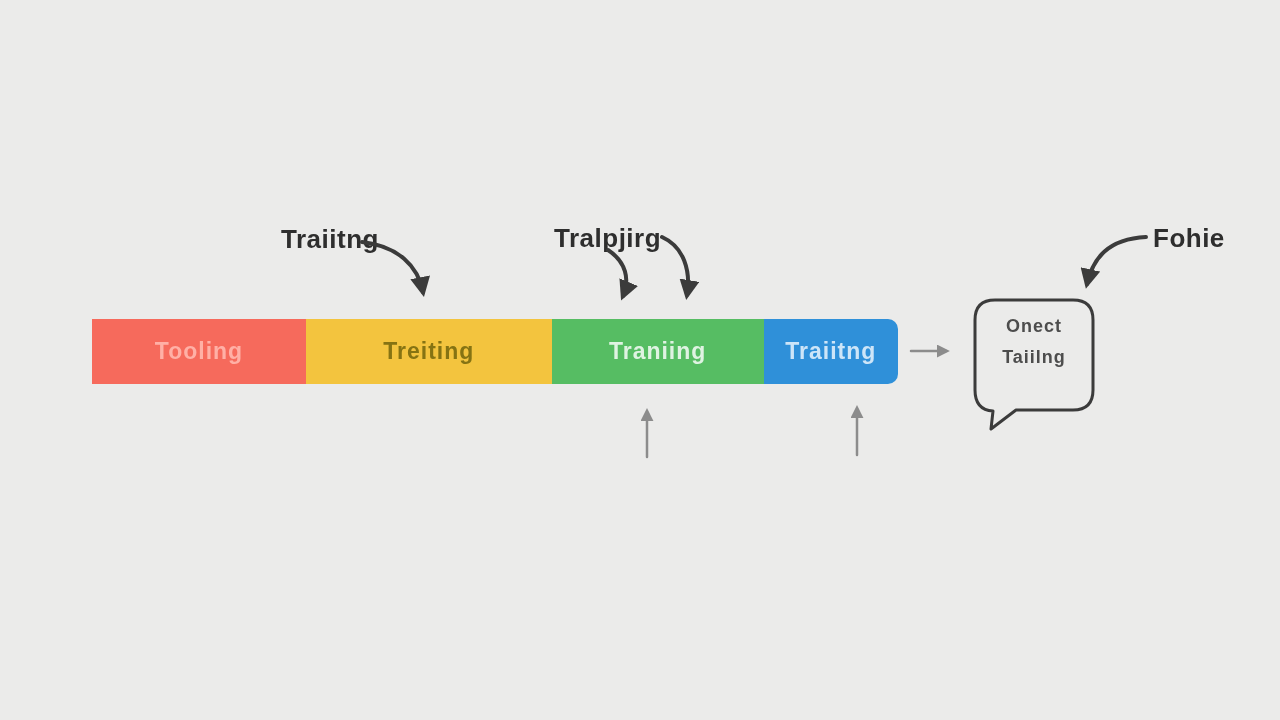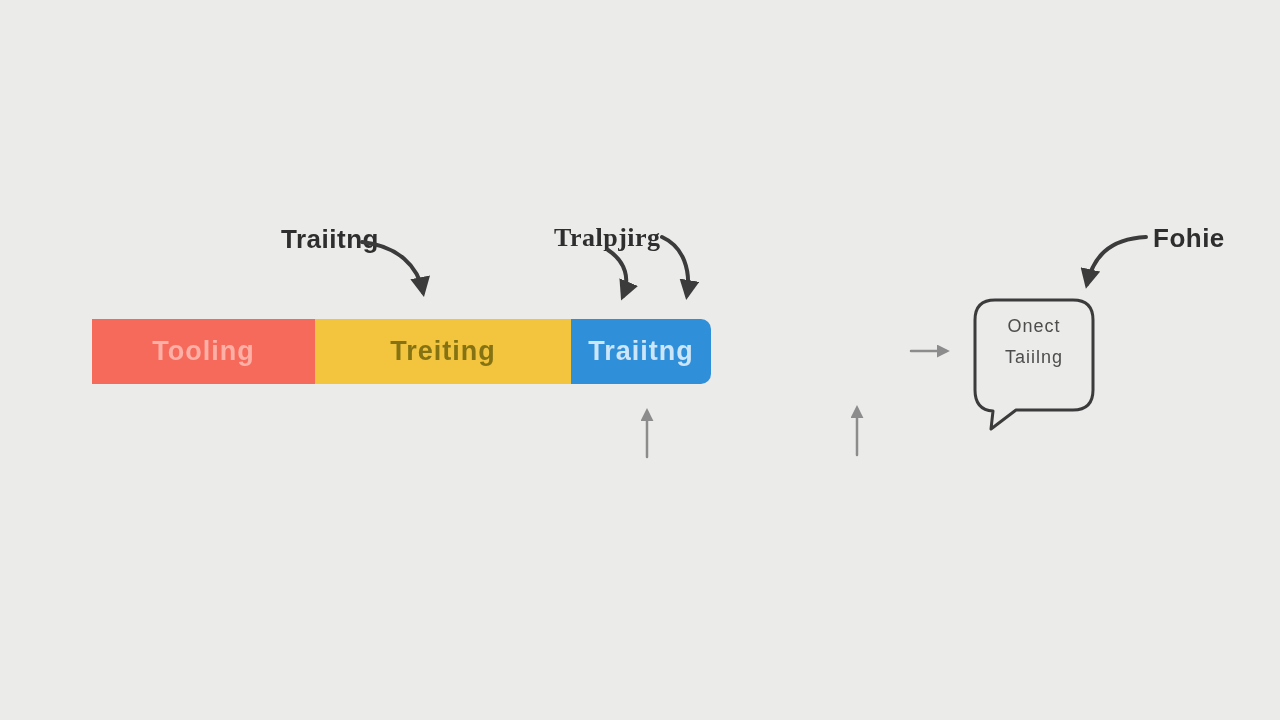--- a/index.html
+++ b/index.html
@@ -7,56 +7,59 @@
     position:relative;width:1280px;height:720px;overflow:hidden;
     background:#ebebea;font-family:"Liberation Sans",sans-serif;
   }
   .overlay{position:absolute;left:0;top:0;width:1280px;height:720px;}
   .bar{
     position:absolute;left:92px;top:319px;height:65px;width:806px;
     display:flex;flex-direction:row;
   }
   .seg{
     height:100%;display:flex;align-items:center;justify-content:center;
-    font-size:27px;font-weight:600;letter-spacing:1px;
+    font-size:23px;font-weight:600;letter-spacing:1px;
   }
   .seg.w0{width:223px;}
   .seg.w1{width:256px;}
   .seg.w2{width:221px;}
   .seg.w3{width:140px;border-radius:0 10px 10px 0;}
   .callout{
     position:absolute;font-size:26px;font-weight:700;letter-spacing:0.5px;
     white-space:nowrap;
   }
   .bubble-text{
     position:absolute;left:975px;top:316px;width:118px;
     display:flex;flex-direction:column;align-items:center;gap:11px;
-    font-size:18px;letter-spacing:1px;
+    font-size:18px;letter-spacing:1px;font-weight:bold;
   }
   .bubble-text .line{line-height:20px;}
 </style>
 </head>
 <body>
 
 <div class="canvas">
 
   <div class="bar">
     <div class="seg w0" style="background-color: rgb(246, 106, 92); color: rgb(255, 176, 166);">
       <span>Tooling</span>
     </div>
     <div class="seg w1" style="background-color: rgb(243, 196, 62); color: rgb(133, 115, 19);">
       <span>Treiting</span>
     </div>
+    <div class="seg w2" style="background-color: rgb(86, 189, 99); color: rgb(223, 243, 226);">
+      <span>Traniing</span>
+    </div>
     <div class="seg w3" style="background-color: rgb(47, 144, 217); color: rgb(205, 229, 248);">
       <span>Traiitng</span>
     </div>
   </div>
 
   <div class="callout" style="left: 281px; top: 224px; color: rgb(46, 46, 46);">Traiitng</div>
-  <div class="callout" style="left: 554px; top: 223px; color: rgb(46, 46, 46); font-family: Liberation Serif, serif;">Tralpjirg</div>
+  <div class="callout" style="left: 554px; top: 223px; color: rgb(46, 46, 46);">Tralpjirg</div>
   <div class="callout" style="left: 1153px; top: 223px; color: rgb(46, 46, 46); text-align: right;">Fohie</div>
 
   <svg class="overlay" viewBox="0 0 1280 720">
     <defs>
       <marker id="ah-dark" viewBox="0 0 10 10" refX="7.5" refY="5" markerWidth="20" markerHeight="20" markerUnits="userSpaceOnUse" orient="auto">
         <path d="M0,0 L10,5 L0,10 Z" fill="#3b3b3b"></path>
       </marker>
       <marker id="ah-gray" viewBox="0 0 10 10" refX="7" refY="5" markerWidth="13" markerHeight="13" markerUnits="userSpaceOnUse" orient="auto">
         <path d="M0,0 L10,5 L0,10 Z" fill="#8c8c8c"></path>
       </marker>

